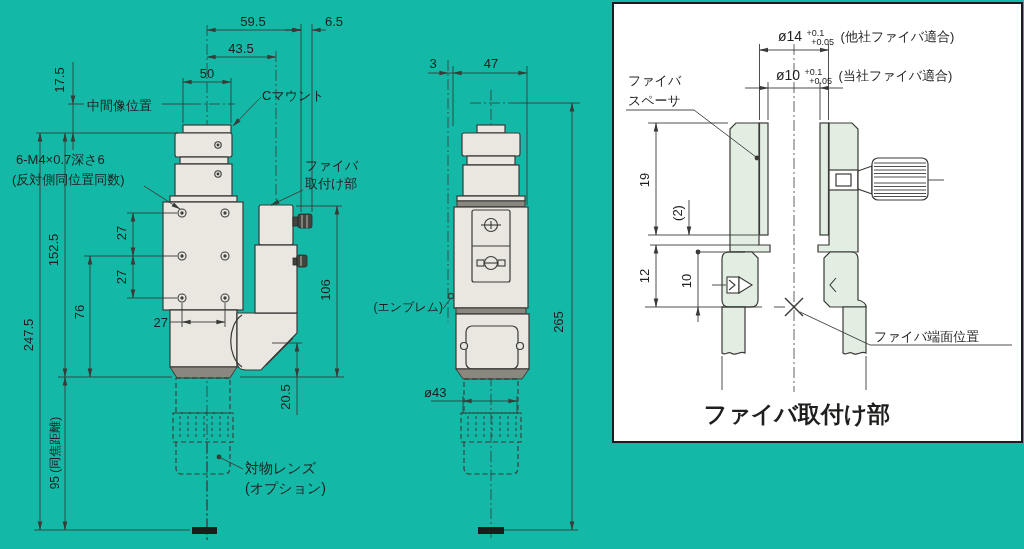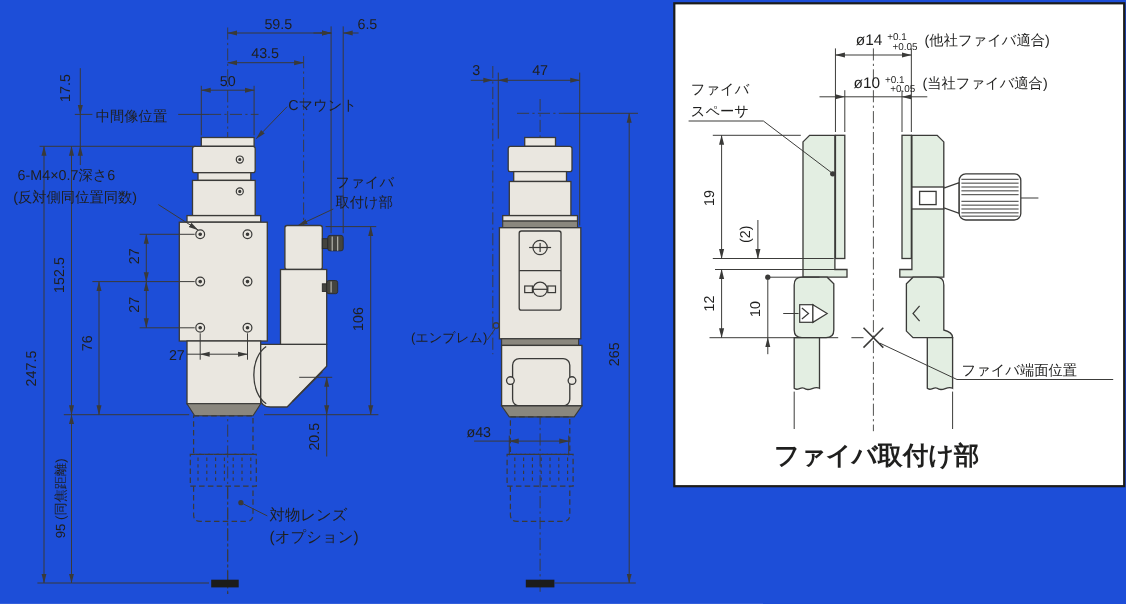--- a/index.html
+++ b/index.html
@@ -1,16 +1,16 @@
 <!DOCTYPE html>
 <html><head>
 <meta charset="utf-8">
 <style>
   html,body{margin:0;padding:0;background:#ffffff;}
-  .stage{width:1024px;height:549px;position:relative;background:#1d4ed8;
+  .stage{width:1024px;height:549px;position:relative;background:#14b8a6;
          font-family:"Liberation Sans", sans-serif;}
   svg text{fill:#1f1f1e;font-family:"Liberation Sans", sans-serif;}
   .ol  {fill:#eae7e0;stroke:#3a3a38;stroke-width:1.2;}
   .wt  {fill:#ffffff;stroke:#3a3a38;stroke-width:1.2;}
   .dk  {fill:#8a877e;stroke:#3a3a38;stroke-width:1;}
   .gl  {fill:#e3eee2;stroke:#3a3a38;stroke-width:1.2;}
   .scr {fill:#44443f;stroke:#2a2a28;stroke-width:0.8;}
   .dim {stroke:#3a3a38;stroke-width:0.9;fill:none;}
   .out {stroke:#3a3a38;stroke-width:1.2;fill:none;}
   .cl  {stroke:#3a3a38;stroke-width:0.8;fill:none;stroke-dasharray:11 3 2 3;}

